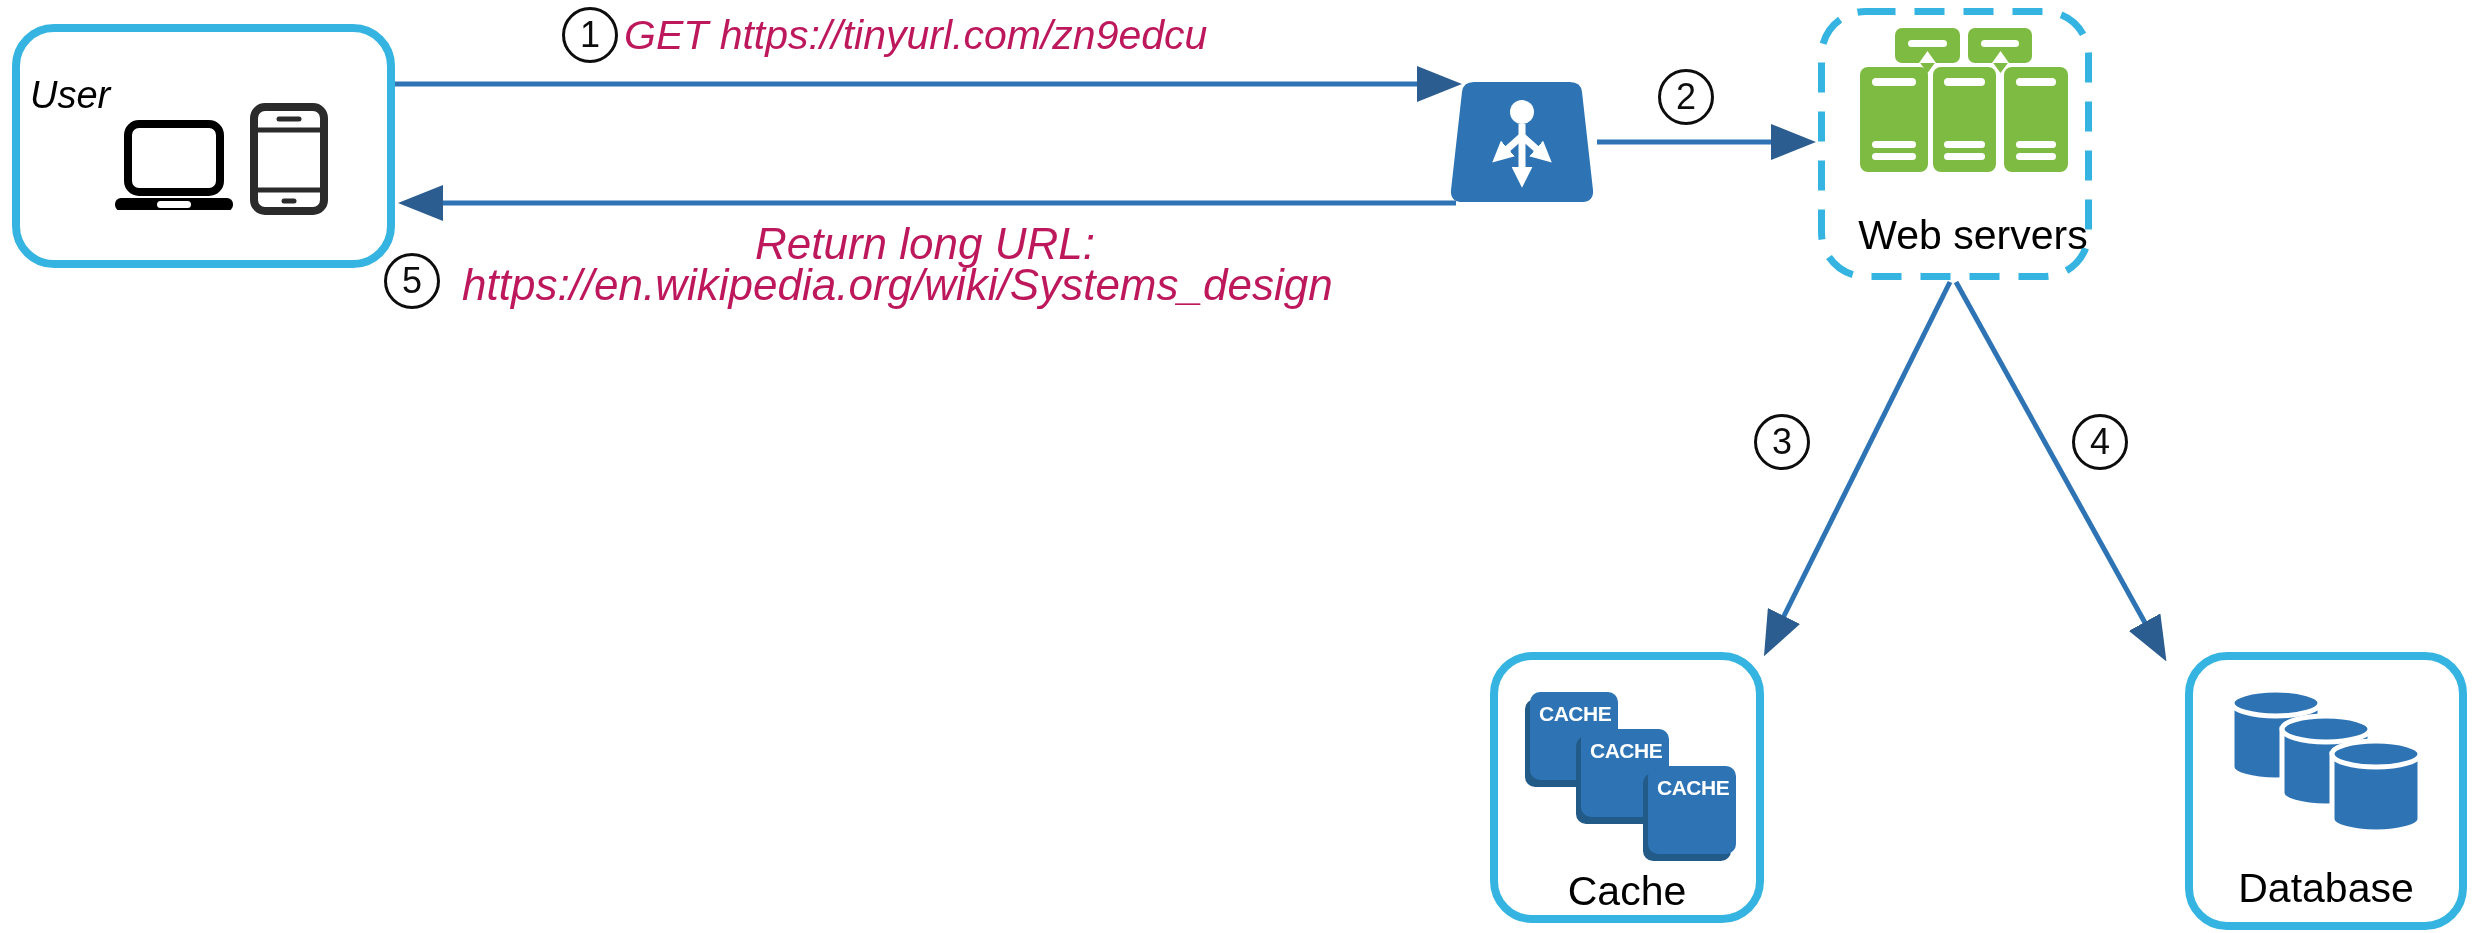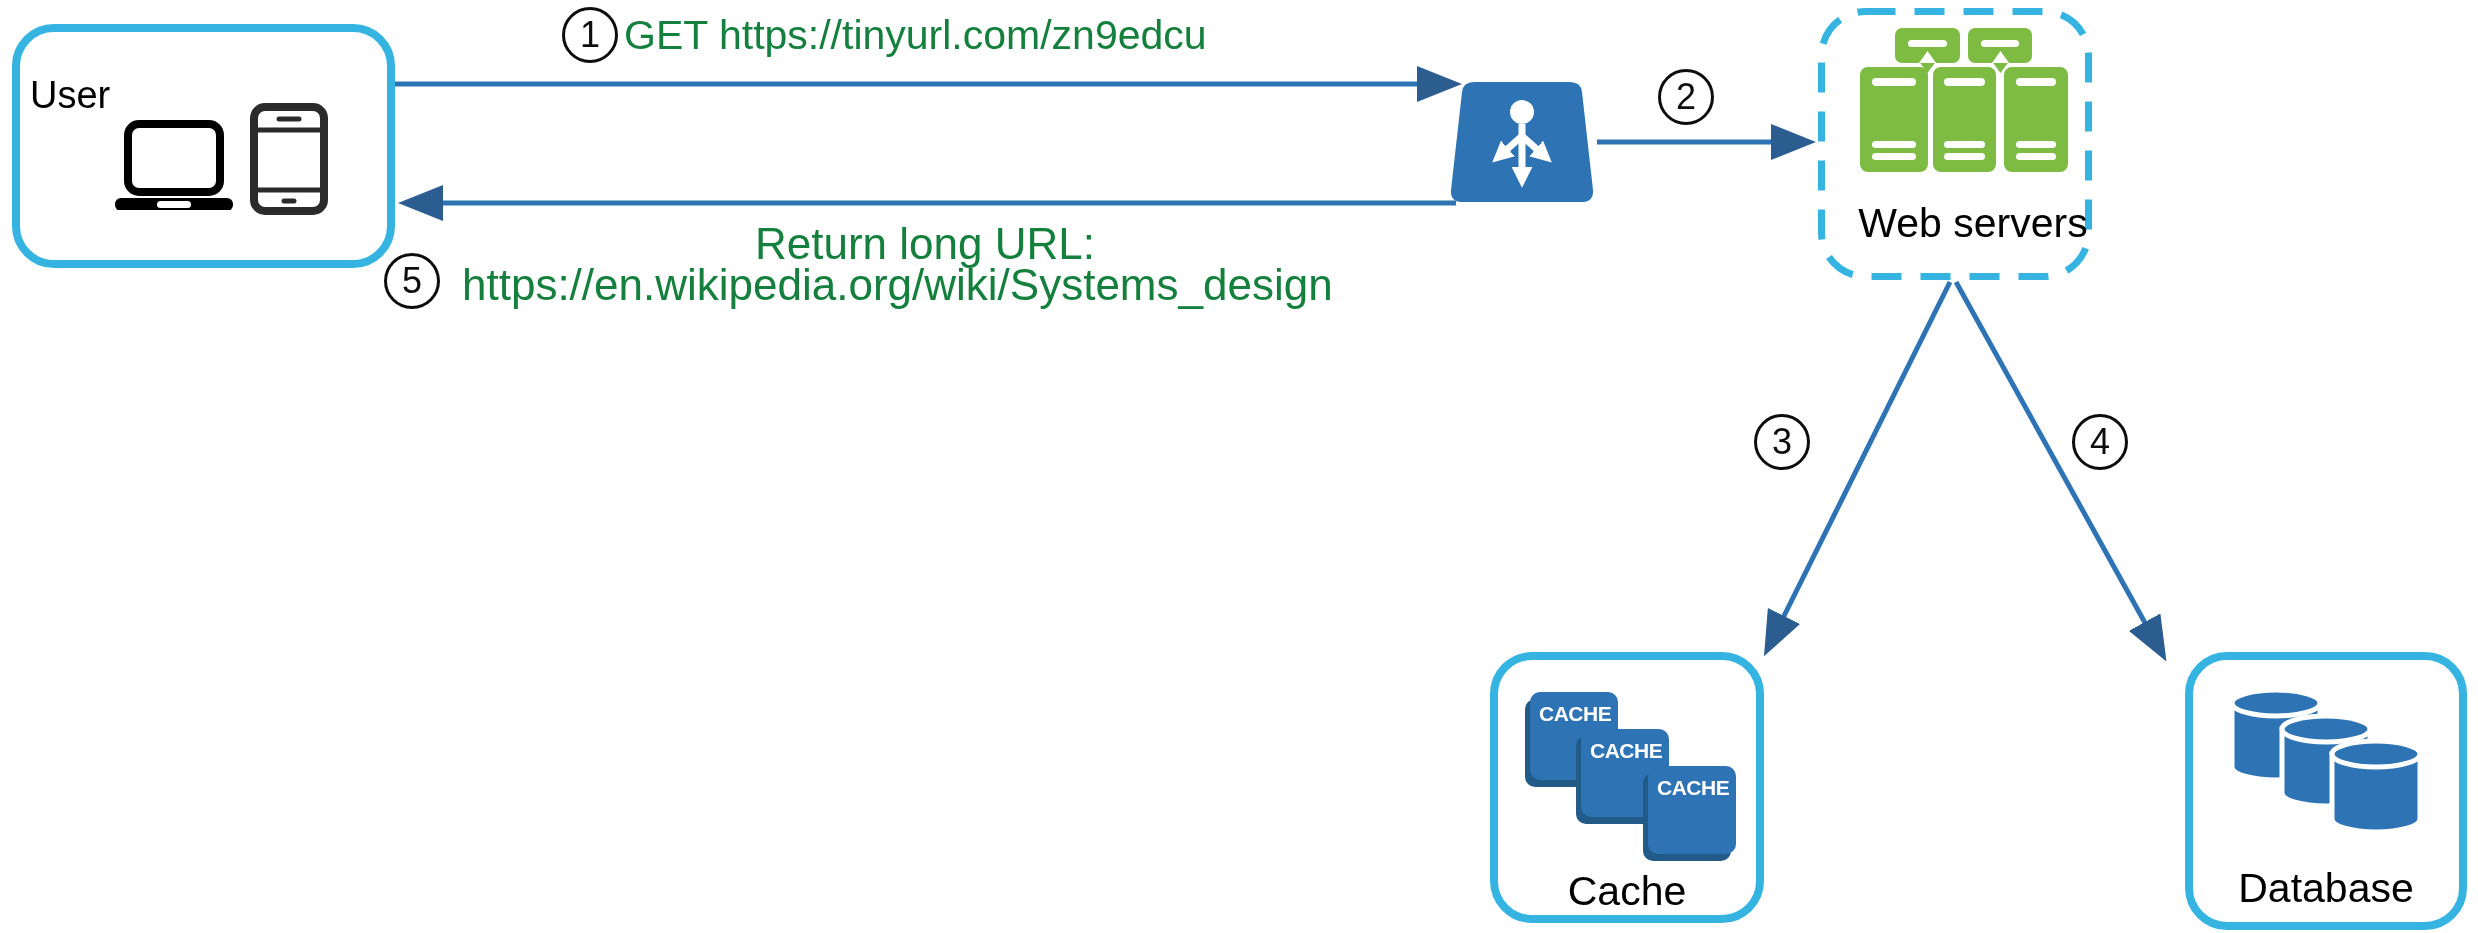--- a/index.html
+++ b/index.html
@@ -4,21 +4,21 @@
 <style>
   html,body{margin:0;padding:0;background:#fff;}
   .canvas{position:relative;width:2478px;height:933px;background:#ffffff;overflow:hidden;
           font-family:"Liberation Sans", sans-serif;color:#000;}
   .abs{position:absolute;}
   .box{position:absolute;border:8px solid #35b4e1;border-radius:42px;background:#fff;box-sizing:border-box;}
   .dlabel{position:absolute;font-size:41px;line-height:46px;white-space:nowrap;color:#000;}
   .center{text-align:center;}
   .badge{position:absolute;width:56px;height:56px;border:3px solid #0d0d0d;border-radius:50%;
          background:#fff;box-sizing:border-box;font-size:36px;line-height:50px;text-align:center;color:#0d0d0d;}
-  .edge-text{position:absolute;font-size:41px;line-height:46px;white-space:nowrap;color:#15803d;}
+  .edge-text{position:absolute;font-size:41px;line-height:46px;white-space:nowrap;color:#be185d;font-style:italic;}
   .edge-text.small{font-size:44px;}
   svg{display:block;}
 </style>
 </head>
 <body>
 
 <div class="canvas">
 
   <svg class="abs" style="left:0;top:0;" width="2478" height="933" viewBox="0 0 2478 933">
     <defs>
@@ -37,21 +37,21 @@
     </g>
     <g>
       <line x1="1950" y1="282" x2="1780" y2="624" stroke="#2e74b5" stroke-width="5" marker-end="url(#head)"></line>
     </g>
     <g>
       <line x1="1956" y1="282" x2="2149" y2="630" stroke="#2e74b5" stroke-width="5" marker-end="url(#head)"></line>
     </g>
   </svg>
 
   <div class="box" style="left:12px;top:24px;width:383px;height:244px;"></div>
-  <div class="dlabel" style="left:30px;top:72px;font-size:38px;">User</div>
+  <div class="dlabel" style="left:30px;top:72px;font-size:38px;font-style:italic;">User</div>
   <svg class="abs" style="left:115px;top:120px;" width="118" height="90" viewBox="0 0 118 90">
     <rect x="13" y="4" width="92" height="68" rx="11" fill="none" stroke="#000" stroke-width="8"></rect>
     <rect x="0" y="78" width="118" height="13" rx="6" fill="#000"></rect>
     <rect x="42" y="81" width="34" height="7" rx="3.5" fill="#fff"></rect>
   </svg>
   <svg class="abs" style="left:250px;top:103px;" width="78" height="112" viewBox="0 0 78 112">
     <rect x="4" y="4" width="70" height="104" rx="11" fill="#fff" stroke="#2b2b2b" stroke-width="8"></rect>
     <line x1="6" y1="27" x2="72" y2="27" stroke="#2b2b2b" stroke-width="5"></line>
     <line x1="6" y1="87" x2="72" y2="87" stroke="#2b2b2b" stroke-width="5"></line>
     <line x1="29" y1="16" x2="49" y2="16" stroke="#2b2b2b" stroke-width="5" stroke-linecap="round"></line>
@@ -99,21 +99,21 @@
       <rect x="94" y="119" width="41" height="7" rx="3.5" fill="#fff"></rect>
       <rect x="94" y="131" width="41" height="7" rx="3.5" fill="#fff"></rect>
     </g>
     <g>
       <rect x="154" y="45" width="64" height="105" rx="8" fill="#7dbb42"></rect>
       <rect x="166" y="56" width="40" height="8" rx="4" fill="#fff"></rect>
       <rect x="166" y="119" width="40" height="7" rx="3.5" fill="#fff"></rect>
       <rect x="166" y="131" width="40" height="7" rx="3.5" fill="#fff"></rect>
     </g>
   </svg>
-  <div class="dlabel center" style="left:1826px;top:200px;width:294px;">Web servers</div>
+  <div class="dlabel center" style="left:1826px;top:212px;width:294px;">Web servers</div>
 
   <div class="box" style="left:1490px;top:652px;width:274px;height:271px;"></div>
   <svg class="abs" style="left:1520px;top:682px;" width="230" height="190" viewBox="0 0 230 190">
     <g>
       <rect x="5" y="17" width="88" height="88" rx="10" fill="#225a88"></rect>
       <rect x="10" y="10" width="88" height="88" rx="10" fill="#2e74b5"></rect>
       <text x="19" y="39" font-size="21" font-weight="bold" letter-spacing="-0.5" fill="#fff">CACHE</text>
     </g>
     <g>
       <rect x="56" y="54" width="88" height="88" rx="10" fill="#225a88"></rect>

